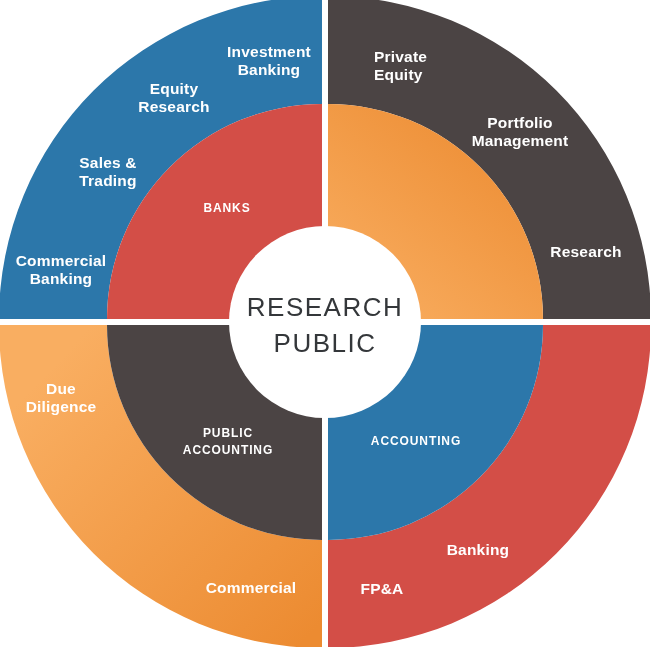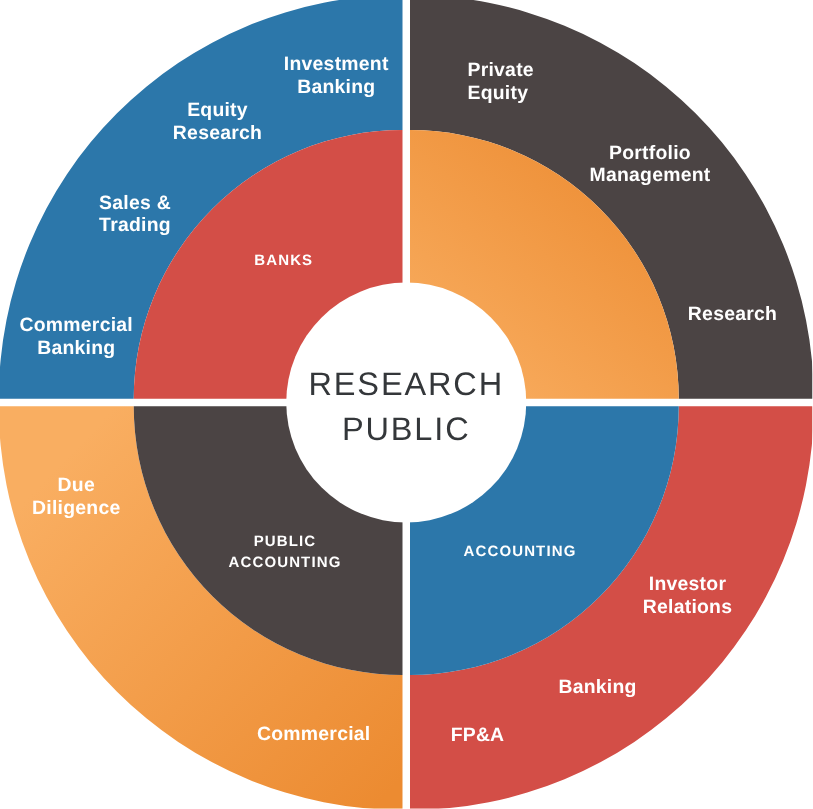--- a/index.html
+++ b/index.html
@@ -93,22 +93,20 @@
   <div class="sector-label" style="left:520px; top:132px">Portfolio
 Management</div>
   <div class="sector-label" style="left:586px; top:252px">Research</div>
 
   <div class="sector-label" style="left:61px;  top:398px">Due
 Diligence</div>
   <div class="sector-label" style="left:251px; top:588px">Commercial</div>
   <div class="sector-label ring-label" style="left:228px; top:441px">PUBLIC
 ACCOUNTING</div>
 
-  <div class="sector-label" style="left:550px; top:477px">Investor
-Relations</div>
   <div class="sector-label" style="left:478px; top:550px">Banking</div>
   <div class="sector-label" style="left:382px; top:589px">FP&amp;A</div>
   <div class="sector-label ring-label" style="left:416px; top:441px">ACCOUNTING</div>
 
   <div class="center-title">
     <div>RESEARCH</div>
     <div>PUBLIC</div>
   </div>
 
 </div>

